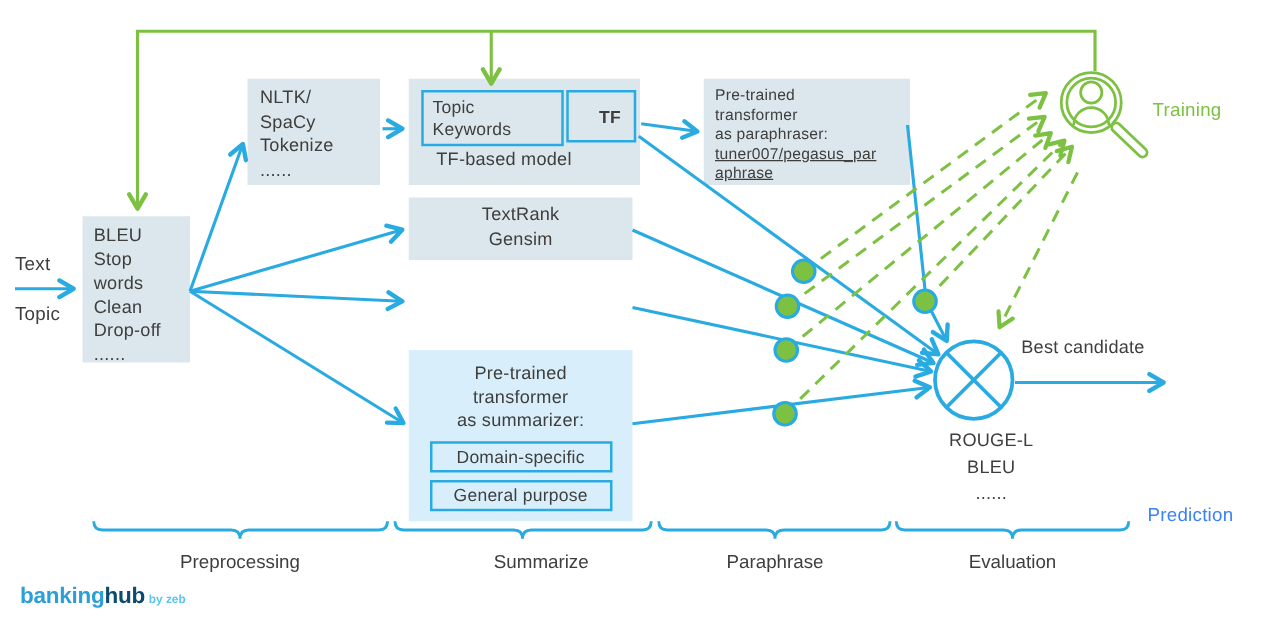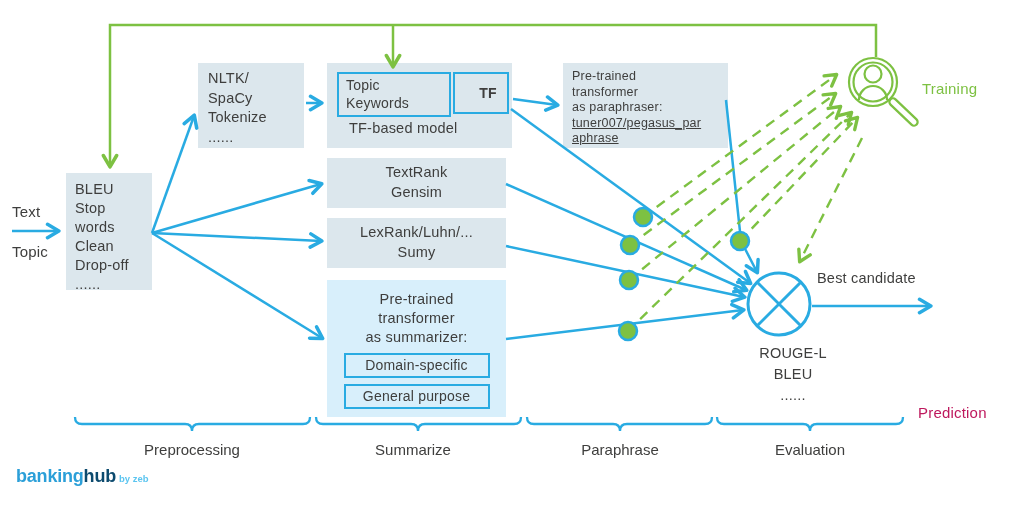--- a/index.html
+++ b/index.html
@@ -61,46 +61,42 @@
       <div class="ln link">tuner007/pegasus_par</div>
       <div class="ln link">aphrase</div>
     </div>
   </div>
 
   <div class="box center" style="left:327px;top:158px;width:179px;height:50px;font-size:14.5px;line-height:20px;padding-top:4px;box-sizing:border-box;">
     <div class="ln">TextRank</div>
     <div class="ln">Gensim</div>
   </div>
 
-  <div class="box center" style="left:327px;top:218px;width:179px;height:50px;font-size:14.5px;line-height:20px;padding-top:4px;box-sizing:border-box;">
-    <div class="ln">LexRank/Luhn/...</div>
-    <div class="ln">Sumy</div>
-  </div>
 
   <div class="box light center" style="left:327px;top:280px;width:179px;height:137px;font-size:14.5px;line-height:19px;padding-top:10px;box-sizing:border-box;">
     <div class="ln">Pre-trained</div>
     <div class="ln">transformer</div>
     <div class="ln">as summarizer:</div>
     <div class="innerbox" style="width:142px;height:21px;line-height:21px;font-size:14px;margin:6px auto 0;">Domain-specific</div>
     <div class="innerbox" style="width:142px;height:21px;line-height:21px;font-size:14px;margin:6px auto 0;">General purpose</div>
   </div>
 
   <div class="abs center" style="left:709px;top:343px;width:140px;font-size:14.5px;line-height:21px;letter-spacing:.2px;">
     <div class="ln">ROUGE-L</div>
     <div class="ln">BLEU</div>
     <div class="ln">......</div>
   </div>
 
   <div class="lbl ln" style="left:817px;top:270px;font-size:14.5px;">Best candidate</div>
 
   <div class="lbl mode" style="left:922px;top:80px;color:#7dc142;">Training</div>
-  <div class="lbl mode" style="left:918px;top:404px;color:#be185d;">Prediction</div>
+  <div class="lbl mode" style="left:918px;top:404px;color:#3b82f6;">Prediction</div>
 
   <div class="stage-label" style="left:117px;">Preprocessing</div>
-  <div class="stage-label" style="left:338px;">Summarize</div>
+  <div class="stage-label" style="left:358px;">Summarize</div>
   <div class="stage-label" style="left:545px;">Paraphrase</div>
   <div class="stage-label" style="left:735px;">Evaluation</div>
 
   <div class="logo-row">
     <span class="logo-main" style="color:#2b9fd8;">banking</span>
       <span class="logo-main" style="color:#0c4a6e;">hub</span>
     <span class="logo-suffix" style="color:#5bc5f0;">by zeb</span>
   </div>
 
   <svg class="overlay" width="1024" height="506" viewBox="0 0 1024 506">

